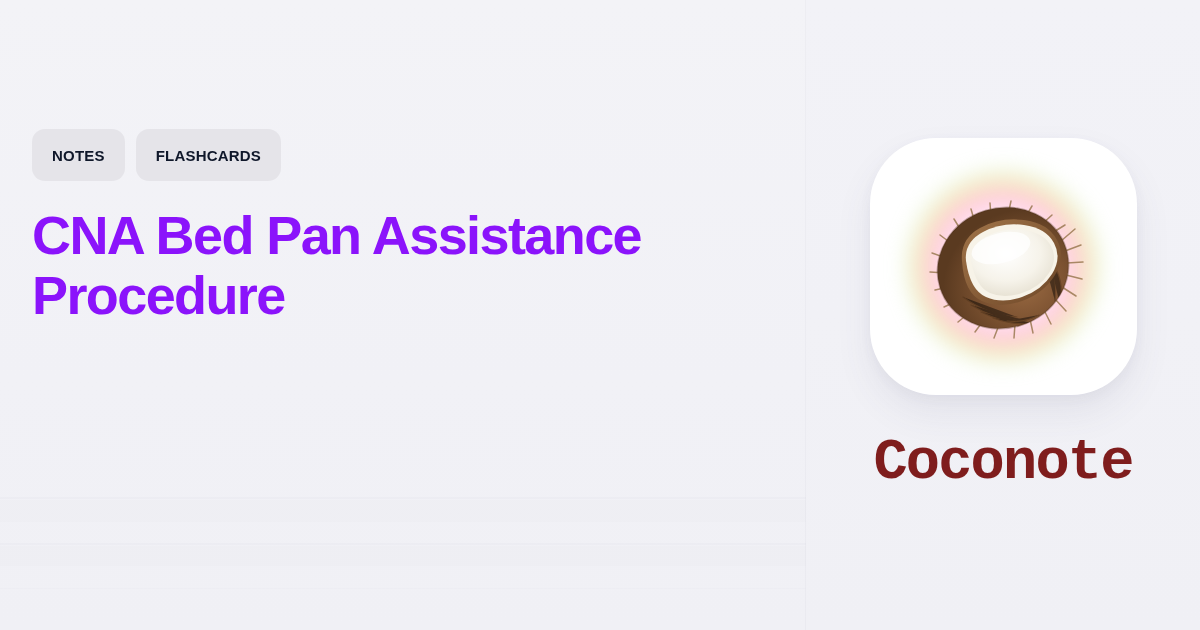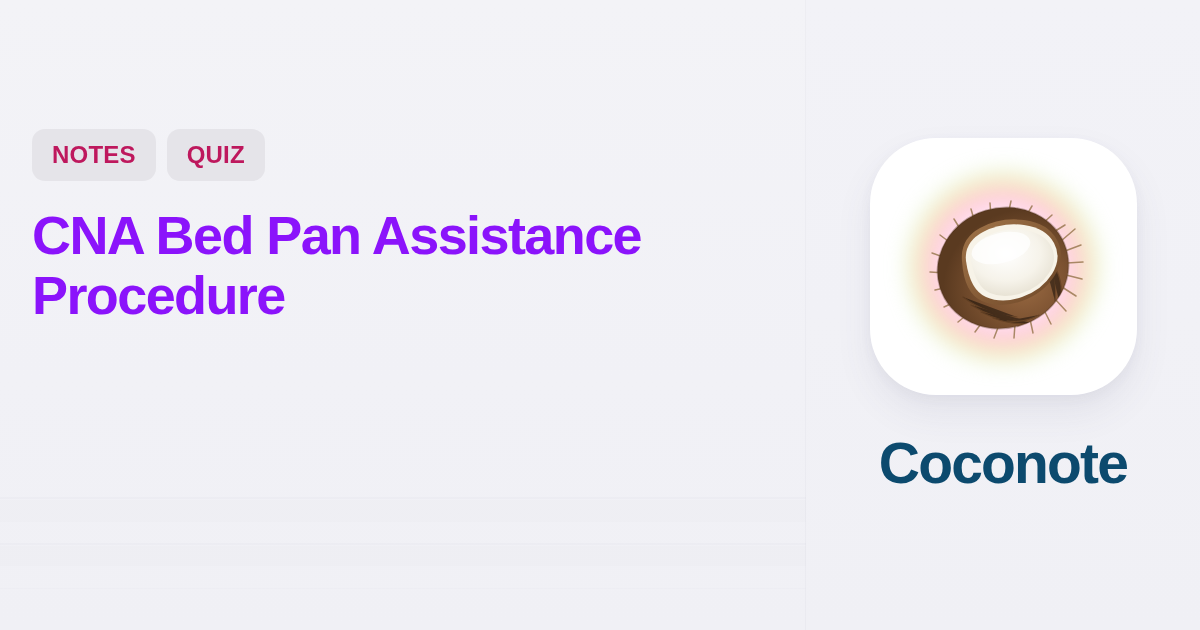--- a/index.html
+++ b/index.html
@@ -70,22 +70,22 @@
     gap: 11px;
   }
   .tag-pill {
     height: 52px;
     display: flex;
     align-items: center;
     justify-content: center;
     padding: 0 20px;
     border-radius: 13px;
     background: #e5e4e9;
-    color: #be185d;
-    font-size: 24px;
+    color: #0f172a;
+    font-size: 15px;
     font-weight: bold;
     letter-spacing: 0.2px;
     line-height: 1;
     white-space: nowrap;
     box-sizing: border-box;
   }
 
   
   .headline {
     position: absolute;
@@ -153,46 +153,47 @@
 
   .coconut-svg {
     position: relative;
     width: 176px;
     height: 176px;
     display: block;
   }
 
   .brand-wordmark {
     margin: 0;
-    color: #0c4a6e;
+    color: #7f1d1d;
     font-size: 57px;
     font-weight: bold;
     letter-spacing: -1.8px;
     line-height: 1;
     white-space: nowrap;
+    font-family: Liberation Mono, monospace;
   }
 </style>
 </head>
 <body>
 
 <div class="og-card">
 
   <div class="bg-panel-left"></div>
   <div class="bg-panel-right"></div>
   <div class="bg-divider"></div>
 
   <div class="skeleton-line s1"></div>
   <div class="skeleton-line s2"></div>
   <div class="skeleton-line s3"></div>
   <div class="skeleton-line s4"></div>
   <div class="skeleton-line s5"></div>
 
   <div class="tag-row">
     <div class="tag-pill">NOTES</div>
-    <div class="tag-pill">QUIZ</div>
+    <div class="tag-pill">FLASHCARDS</div>
   </div>
 
   <h1 class="headline">CNA Bed Pan Assistance Procedure</h1>
 
   <div class="brand-block">
 
     <div class="app-icon-card">
       <div class="icon-halo"></div>
 
       <svg class="coconut-svg" viewBox="0 0 176 176" xmlns="http://www.w3.org/2000/svg">

